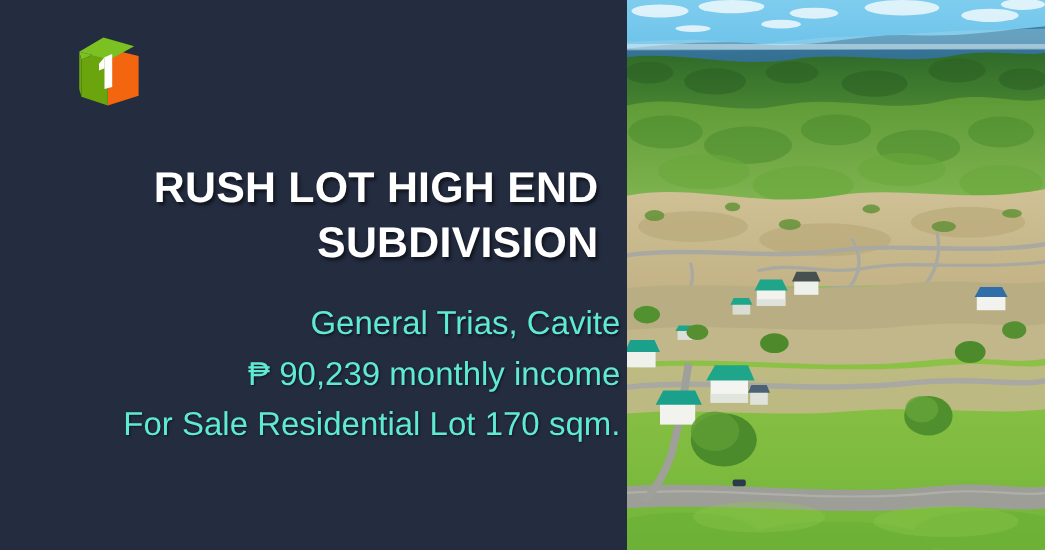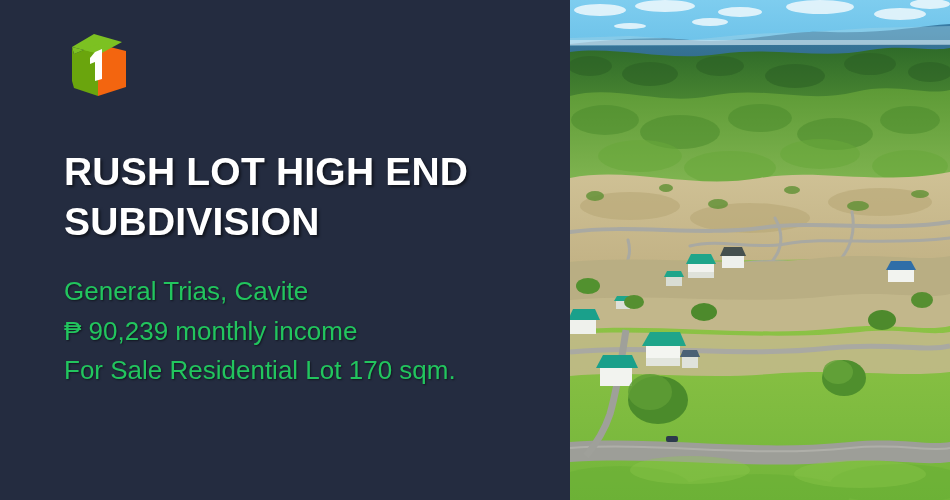--- a/index.html
+++ b/index.html
@@ -16,20 +16,21 @@
     display:flex;
   }
 
   
   .left-panel {
     position:relative;
     width:570px; height:500px;
     background:#242c40;
     flex:0 0 570px;
     overflow:hidden;
+    text-align:right;
   }
 
   .logo-wrap {
     position:absolute;
     left:64px; top:28px;
     width:68px; height:72px;
   }
   .logo-wrap svg { display:block; width:68px; height:72px; }
 
   .headline {
@@ -43,24 +44,24 @@
     color:#ffffff;
     text-shadow:2px 2px 3px rgba(0,0,0,0.55);
   }
 
   .details {
     position:absolute;
     left:64px; top:272px;
     width:500px;
   }
   .detail-line {
-    font-size:26px;
+    font-size:30px;
     font-weight:normal;
     line-height:1.52;
-    color:#22c55e;
+    color:#5eead4;
     text-shadow:1px 1px 2px rgba(0,0,0,0.5);
     white-space:nowrap;
   }
 
   
   .photo-panel {
     position:relative;
     width:380px; height:500px;
     flex:0 0 380px;
     overflow:hidden;

